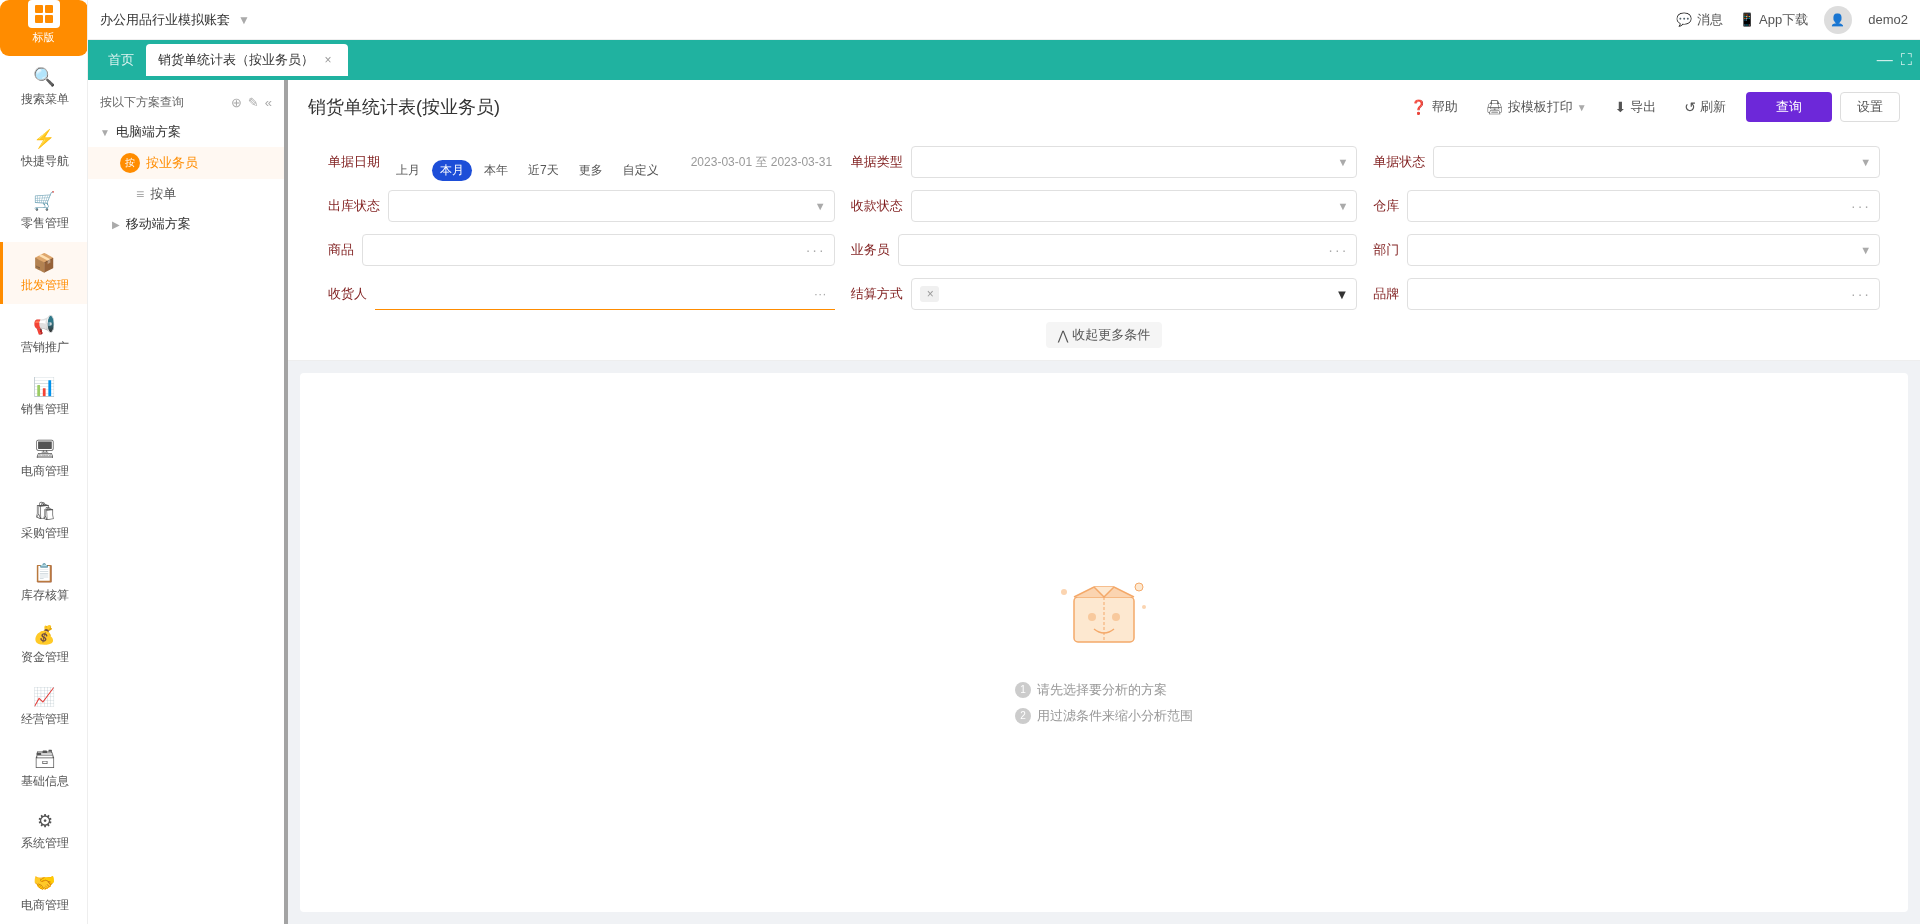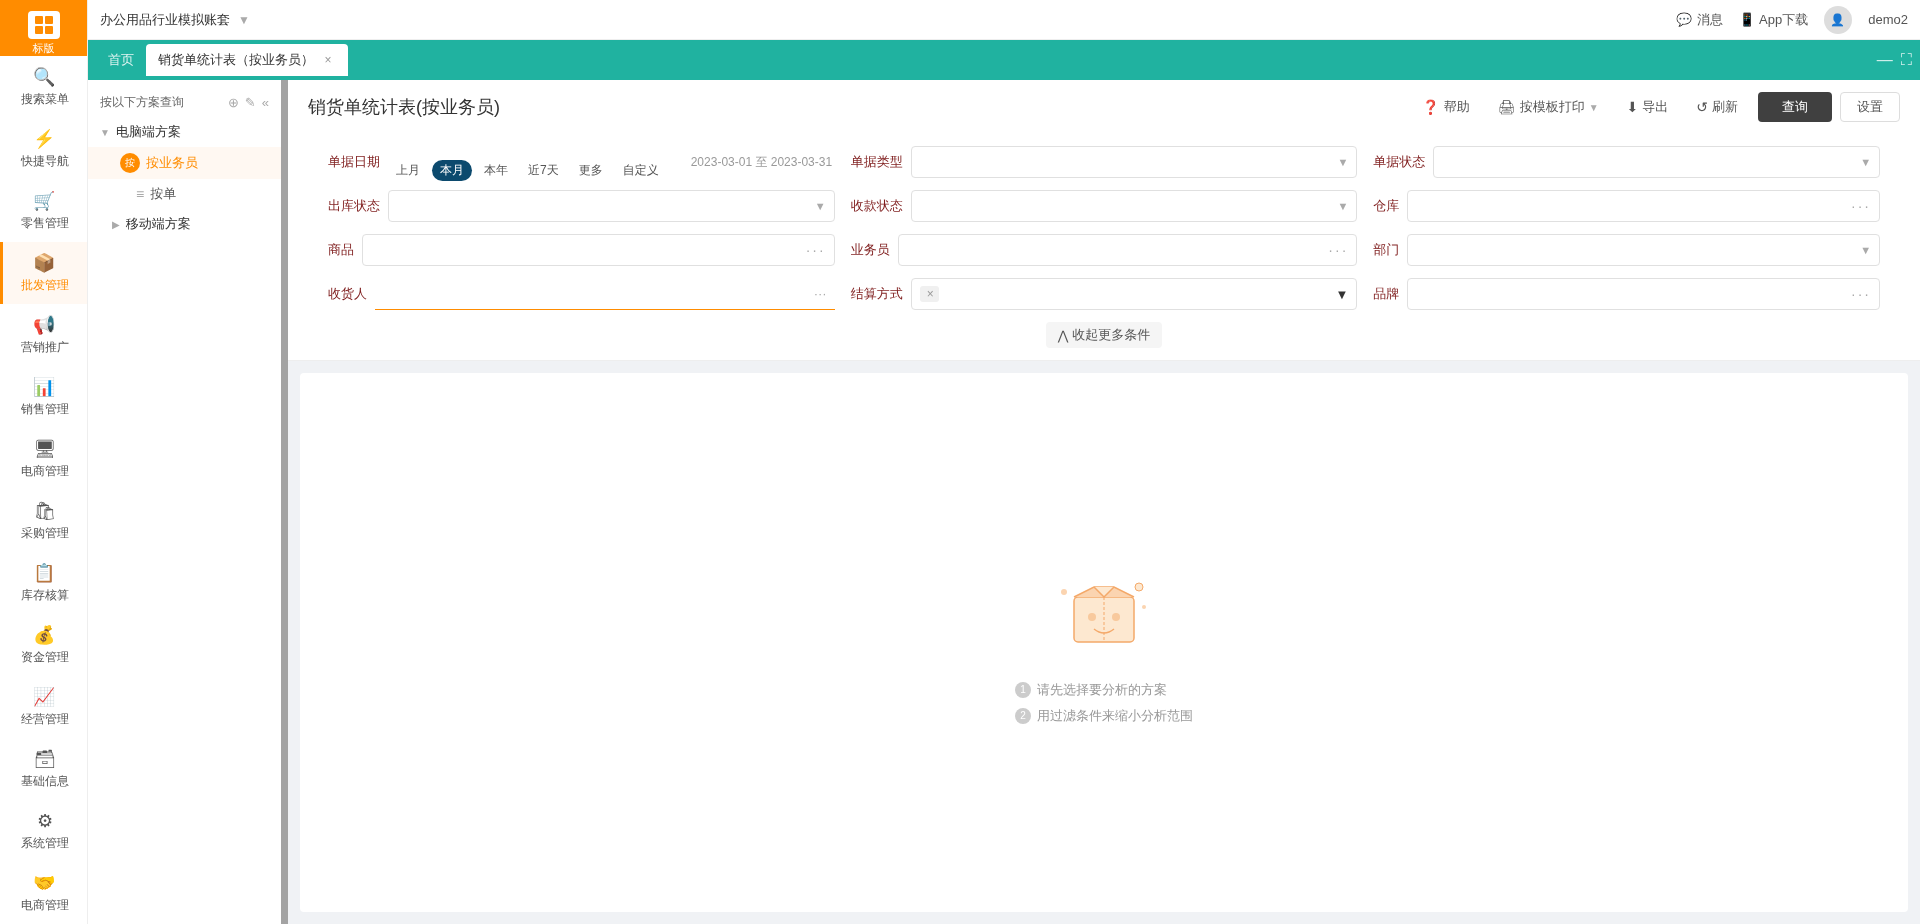--- a/index.html
+++ b/index.html
@@ -15,25 +15,26 @@
       border-right: 1px solid #eee;
       flex-shrink: 0;
       overflow-y: auto;
     }
     .sidebar-logo {
       width: 88px;
       height: 56px;
       background: #ff8c00;
       display: flex;
       align-items: center;
-      justify-content: flex-end;
+      justify-content: flex-start;
       flex-direction: column;
       color: #fff;
       font-size: 11px;
       flex-shrink: 0;
+      border-radius: 9px;
     }
     .sidebar-logo .logo-icon {
       width: 32px;
       height: 28px;
       background: #fff;
       border-radius: 4px;
       display: flex;
       align-items: center;
       justify-content: center;
       margin-bottom: 2px;
@@ -162,21 +163,21 @@
       flex: 1;
       display: flex;
       overflow: hidden;
       background: #f0f2f5;
     }
 
     
     .left-panel {
       width: 200px;
       background: #fff;
-      border-right: 7px solid #a3a3a3;
+      border-right: 4px solid #a3a3a3;
       flex-shrink: 0;
       padding: 8px 0;
     }
     .left-panel-header {
       display: flex;
       align-items: center;
       justify-content: space-between;
       padding: 6px 12px;
       font-size: 13px;
       color: #333;
@@ -270,24 +271,24 @@
       align-items: center;
       gap: 4px;
       color: #555;
       font-size: 13px;
       cursor: pointer;
       padding: 4px 8px;
       border-radius: 4px;
     }
     .page-action-btn .icon { font-size: 14px; }
     .btn-primary {
-      background: #404040;
+      background: #6d28d9;
       color: #fff;
       border: none;
-      padding: 6px 24px;
+      padding: 6px 30px;
       border-radius: 4px;
       cursor: pointer;
       font-size: 13px;
     }
     .btn-secondary {
       background: #fff;
       color: #555;
       border: 1px solid #ddd;
       padding: 5px 16px;
       border-radius: 4px;
@@ -353,21 +354,21 @@
       margin-top: 16px;
     }
     .date-tab {
       padding: 2px 8px;
       border-radius: 12px;
       font-size: 12px;
       cursor: pointer;
       color: #555;
     }
     .date-tab.active {
-      background: #0c4a6e;
+      background: #1d4ed8;
       color: #fff;
     }
     .date-range {
       font-size: 12px;
       color: #999;
       margin-left: 20px;
     }
     .filter-control-underline {
       flex: 1;
       height: 32px;

